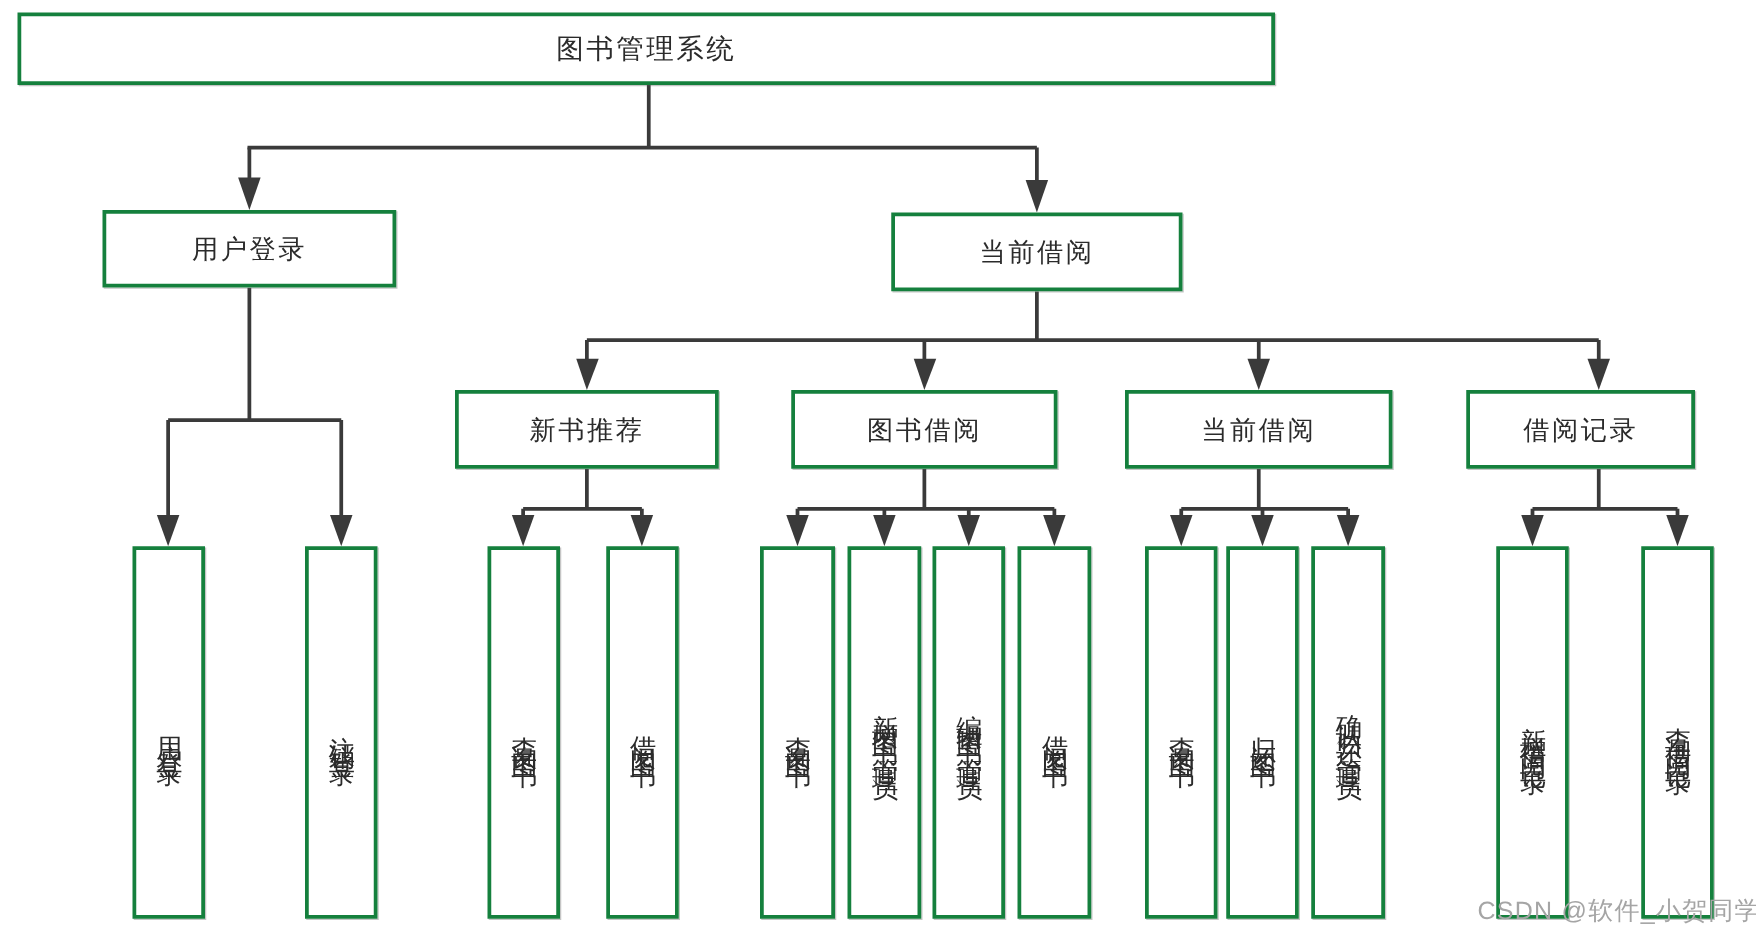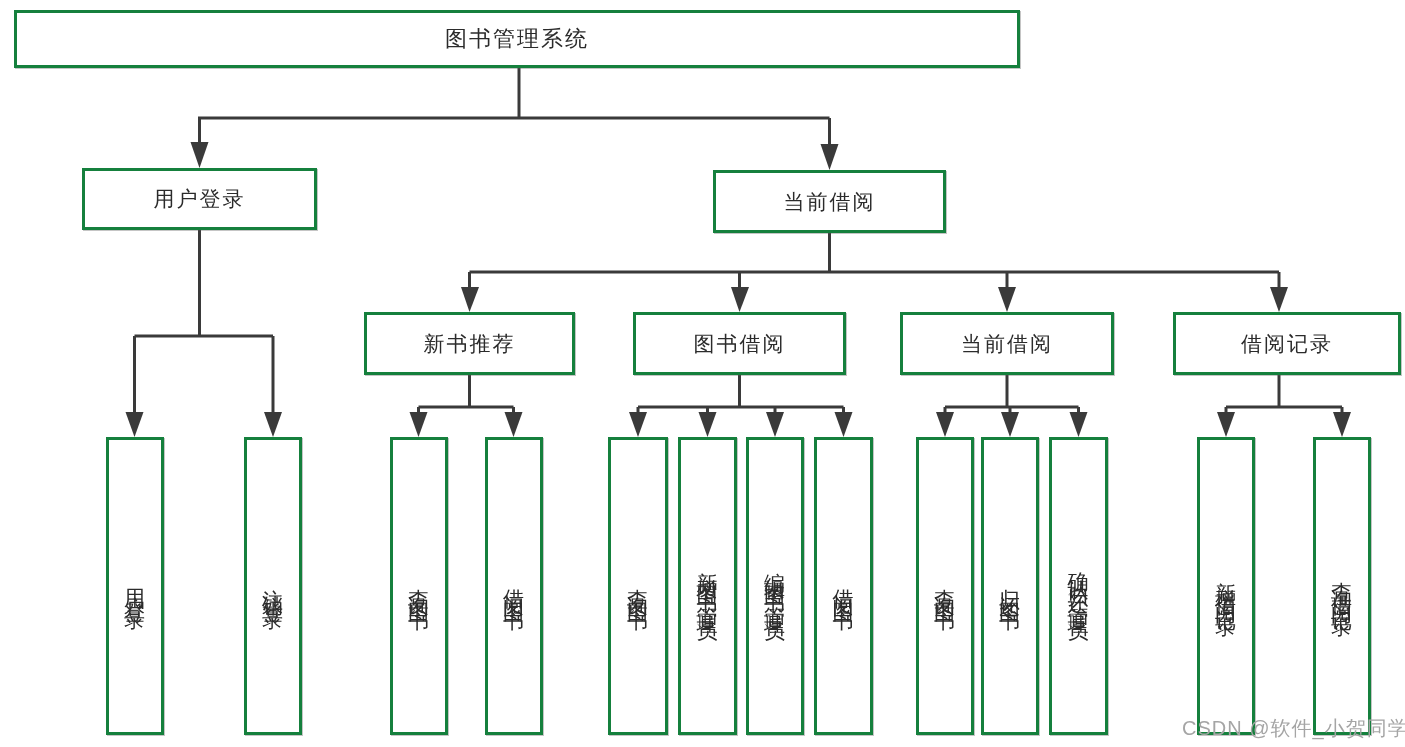--- a/index.html
+++ b/index.html
@@ -141,21 +141,21 @@
 
   <div class="node" style="left:633px; top:312px; width:213px; height:63px;">
     <span class="htext">图书借阅</span>
   </div>
   <div class="node" style="left:364px; top:312px; width:211px; height:63px;">
     <span class="htext">新书推荐</span>
   </div>
   <div class="node" style="left:900px; top:312px; width:214px; height:63px;">
     <span class="htext">当前借阅</span>
   </div>
-  <div class="node" style="left:1173px; top:312px; width:228px; height:63px;">
+  <div class="node" style="left:1173px; top:312px; width:183px; height:63px;">
     <span class="htext">借阅记录</span>
   </div>
 
   <div class="node leaf" style="left:106px; width:58px;">
     <span class="vtext">用户登录</span>
   </div>
   <div class="node leaf" style="left:244px; width:58px;">
     <span class="vtext">注销登录</span>
   </div>
 

